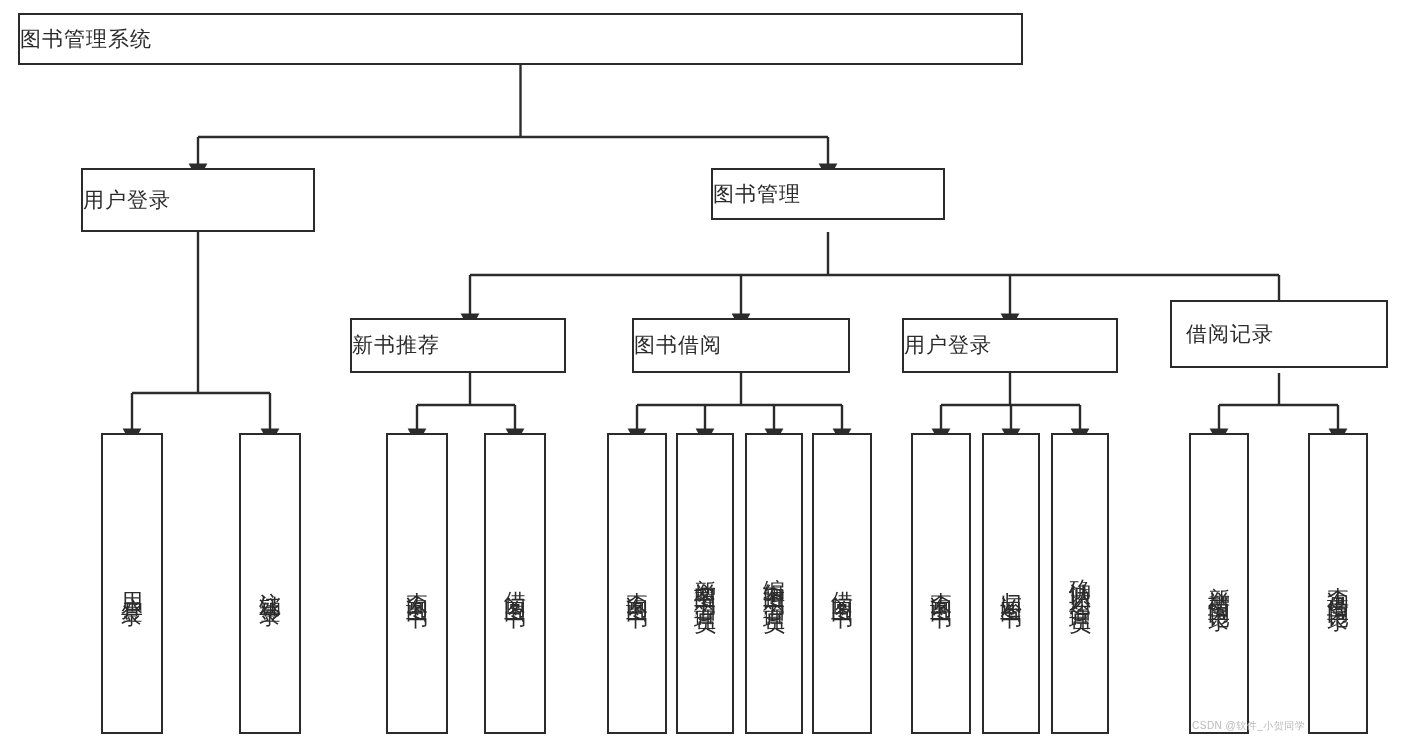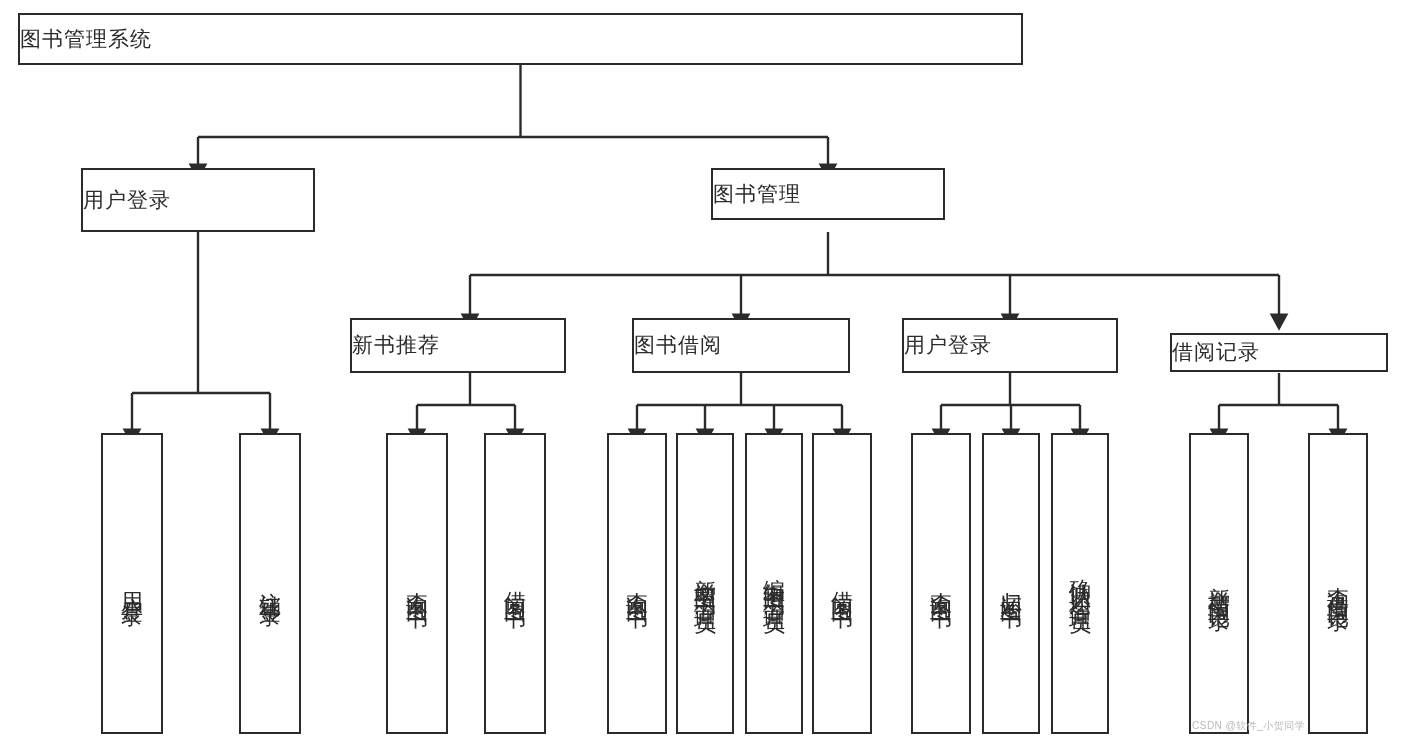--- a/index.html
+++ b/index.html
@@ -120,21 +120,21 @@
       </div>
       <div class="node h" style="left: 350px; top: 318px; width: 216px; height: 55px;">
         <span class="lbl">新书推荐</span>
       </div>
       <div class="node h" style="left: 632px; top: 318px; width: 218px; height: 55px;">
         <span class="lbl">图书借阅</span>
       </div>
       <div class="node h" style="left: 902px; top: 318px; width: 216px; height: 55px;">
         <span class="lbl">用户登录</span>
       </div>
-      <div class="node h" style="left: 1170px; top: 333px; width: 218px; height: 39px;">
+      <div class="node h" style="left: 1170px; top: 300px; width: 218px; height: 68px; padding-left: 14px;">
         <span class="lbl">借阅记录</span>
       </div>
       <div class="node v" style="left: 101px; top: 433px; width: 62px; height: 301px;">
         <span class="lbl">用户登录</span>
       </div>
       <div class="node v" style="left: 239px; top: 433px; width: 62px; height: 301px;">
         <span class="lbl">注销登录</span>
       </div>
       <div class="node v" style="left: 386px; top: 433px; width: 62px; height: 301px;">
         <span class="lbl">查询图书</span>

